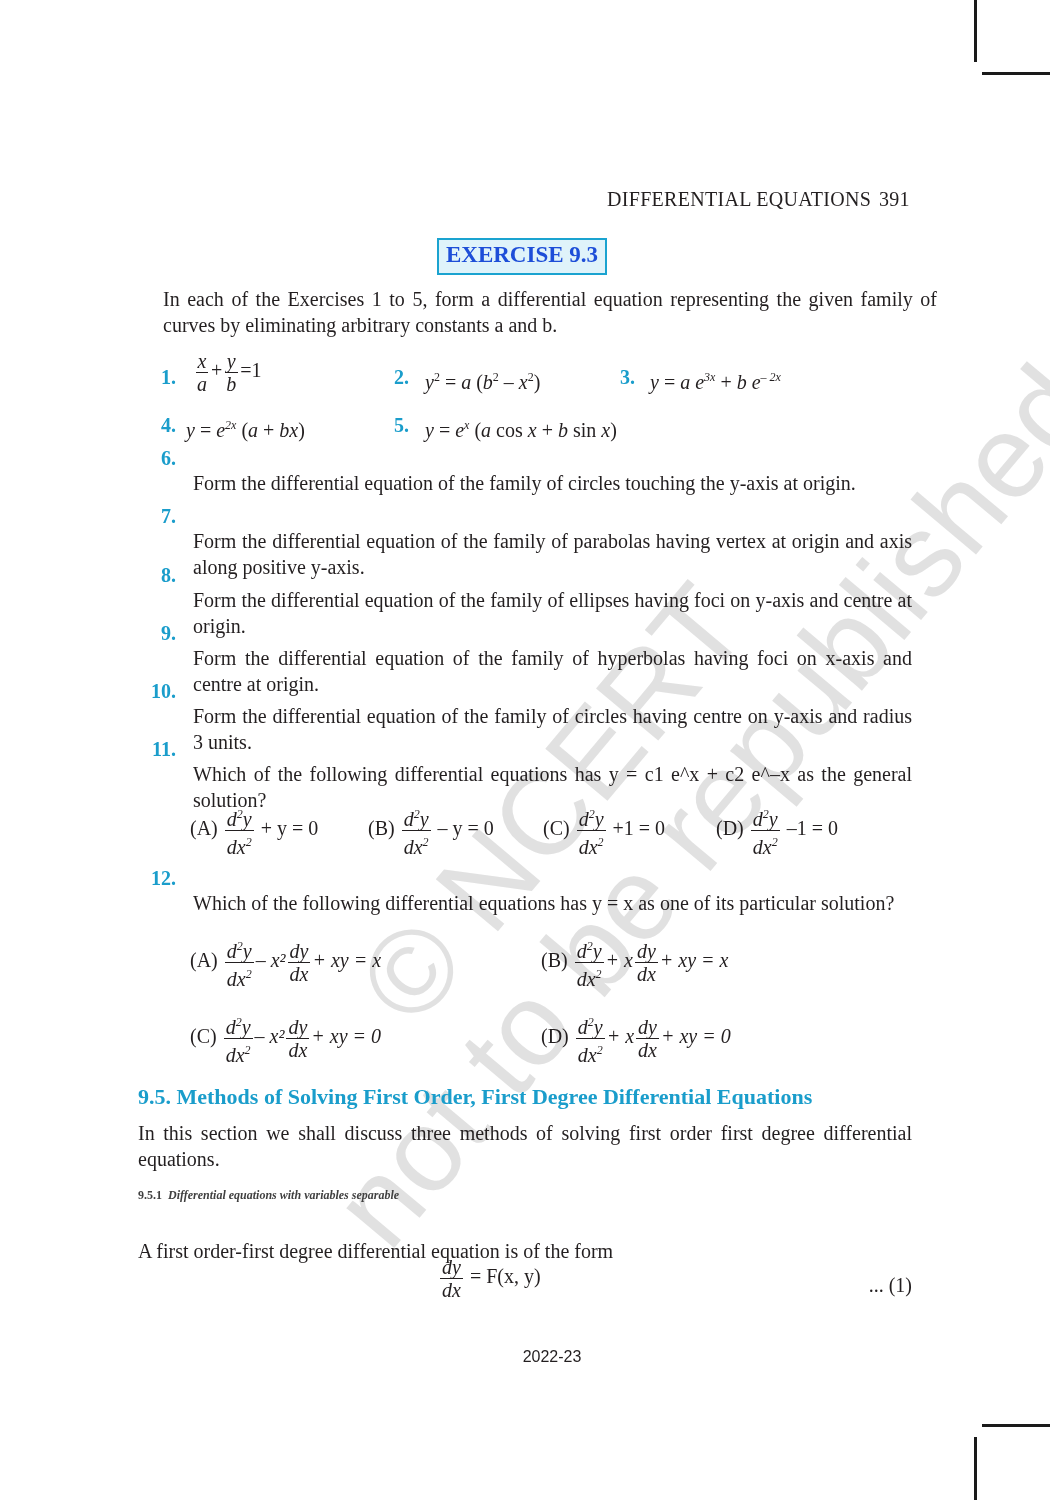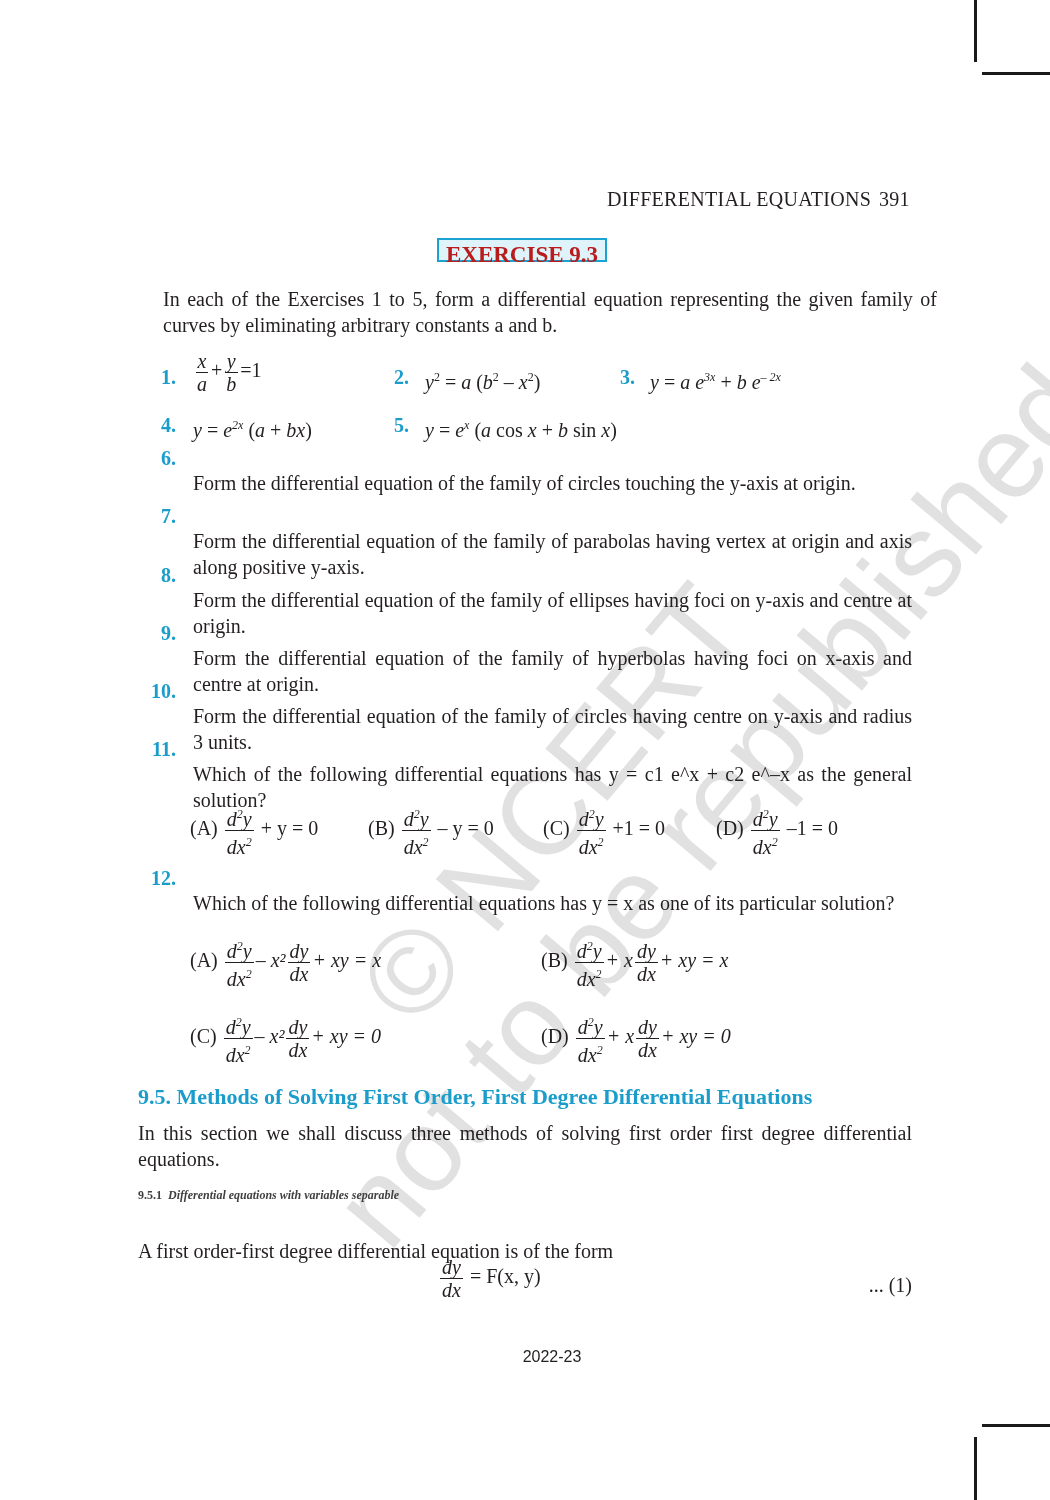--- a/index.html
+++ b/index.html
@@ -14,23 +14,23 @@
     transform: rotate(-50deg); transform-origin: center;
     font-family: "Liberation Sans", "DejaVu Sans", sans-serif;
     color: rgba(200,200,200,0.55); font-size: 118px; line-height: 1.05;
     text-align: center; pointer-events: none; white-space: nowrap; z-index: 0;
   }
   .running-head {
     position: absolute; top: 188px; left: 607px; font-size: 20px; letter-spacing: 0.3px;
   }
   .running-head .pg { position: absolute; left: 272px; top: 0; }
   .ex-title {
-    position: absolute; left: 437px; top: 238px; width: 170px; height: 24px;
+    position: absolute; left: 437px; top: 238px; width: 170px; height: 37px;
     border: 2px solid #1aa3d0; background: #dff3fa; box-sizing: border-box;
-    color: #b91c1c; font-weight: bold; font-size: 23px; text-align: center; line-height: 30px;
+    color: #1d4ed8; font-weight: bold; font-size: 23px; text-align: center; line-height: 30px;
   }
   .content { position: absolute; left: 138px; width: 774px; font-size: 20px; line-height: 26px; z-index: 1; }
   .para { text-align: justify; }
   .num { color: #1a9dcb; font-weight: bold; display: inline-block; text-align: right; }
   .item { position: absolute; left: 0; width: 774px; }
   .item .num { position: absolute; left: 0; width: 38px; }
   .item .txt { position: absolute; left: 55px; width: 719px; text-align: justify; margin-top: 25px; }
   i, .it { font-style: italic; }
   .frac { display: inline-flex; flex-direction: column; align-items: center; vertical-align: middle; font-style: italic; line-height: 22px; margin: 0 2px; }
   .frac .n { border-bottom: 1.3px solid #231f20; padding: 0 2px; }
@@ -77,21 +77,21 @@
       </span>=1
   </span>
   <span class="num" style="position:absolute;left:256px;top:14px;">2.</span>
   <span style="position:absolute;left:287px;top:14px;"><i>y</i><sup>2</sup> = <i>a</i> (<i>b</i><sup>2</sup> – <i>x</i><sup>2</sup>)</span>
   <span class="num" style="position:absolute;left:482px;top:14px;">3.</span>
   <span style="position:absolute;left:512px;top:14px;"><i>y</i> = <i>a e</i><sup><i>3x</i></sup> + <i>b e</i><sup>– <i>2x</i></sup></span>
 </div>
 
 <div class="content" style="top:412px;height:26px;">
   <span class="num" style="position:absolute;left:0;width:38px;">4.</span>
-  <span style="position:absolute;left:55px;"><i>y</i> = <i>e</i><sup><i>2x</i></sup> (<i>a</i> + <i>bx</i>)</span>
+  <span style="position:absolute;left:48px;"><i>y</i> = <i>e</i><sup><i>2x</i></sup> (<i>a</i> + <i>bx</i>)</span>
   <span class="num" style="position:absolute;left:256px;">5.</span>
   <span style="position:absolute;left:287px;"><i>y</i> = <i>e</i><sup><i>x</i></sup> (<i>a</i> cos <i>x</i> + <i>b</i> sin <i>x</i>)</span>
 </div>
 
 <div class="content" style="top:445px;height:600px;">
   <div class="item" style="top:0;">
     <span class="num">6.</span>
     <span class="txt">Form the differential equation of the family of circles touching the y-axis at origin.</span>
   </div>
   <div class="item" style="top:58px;">

